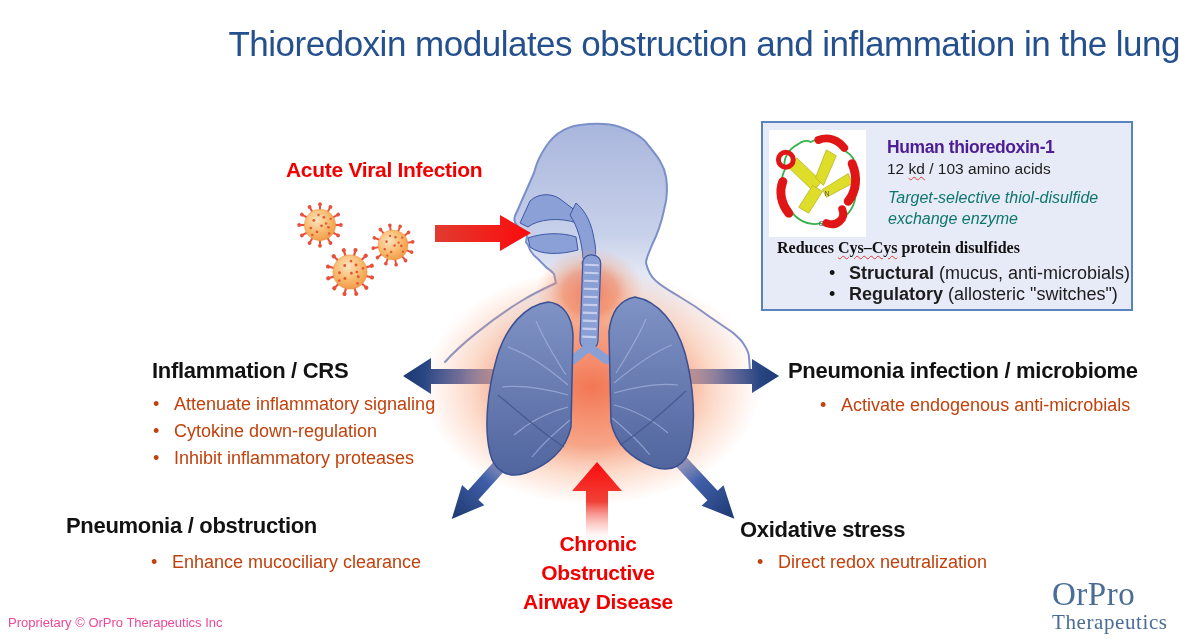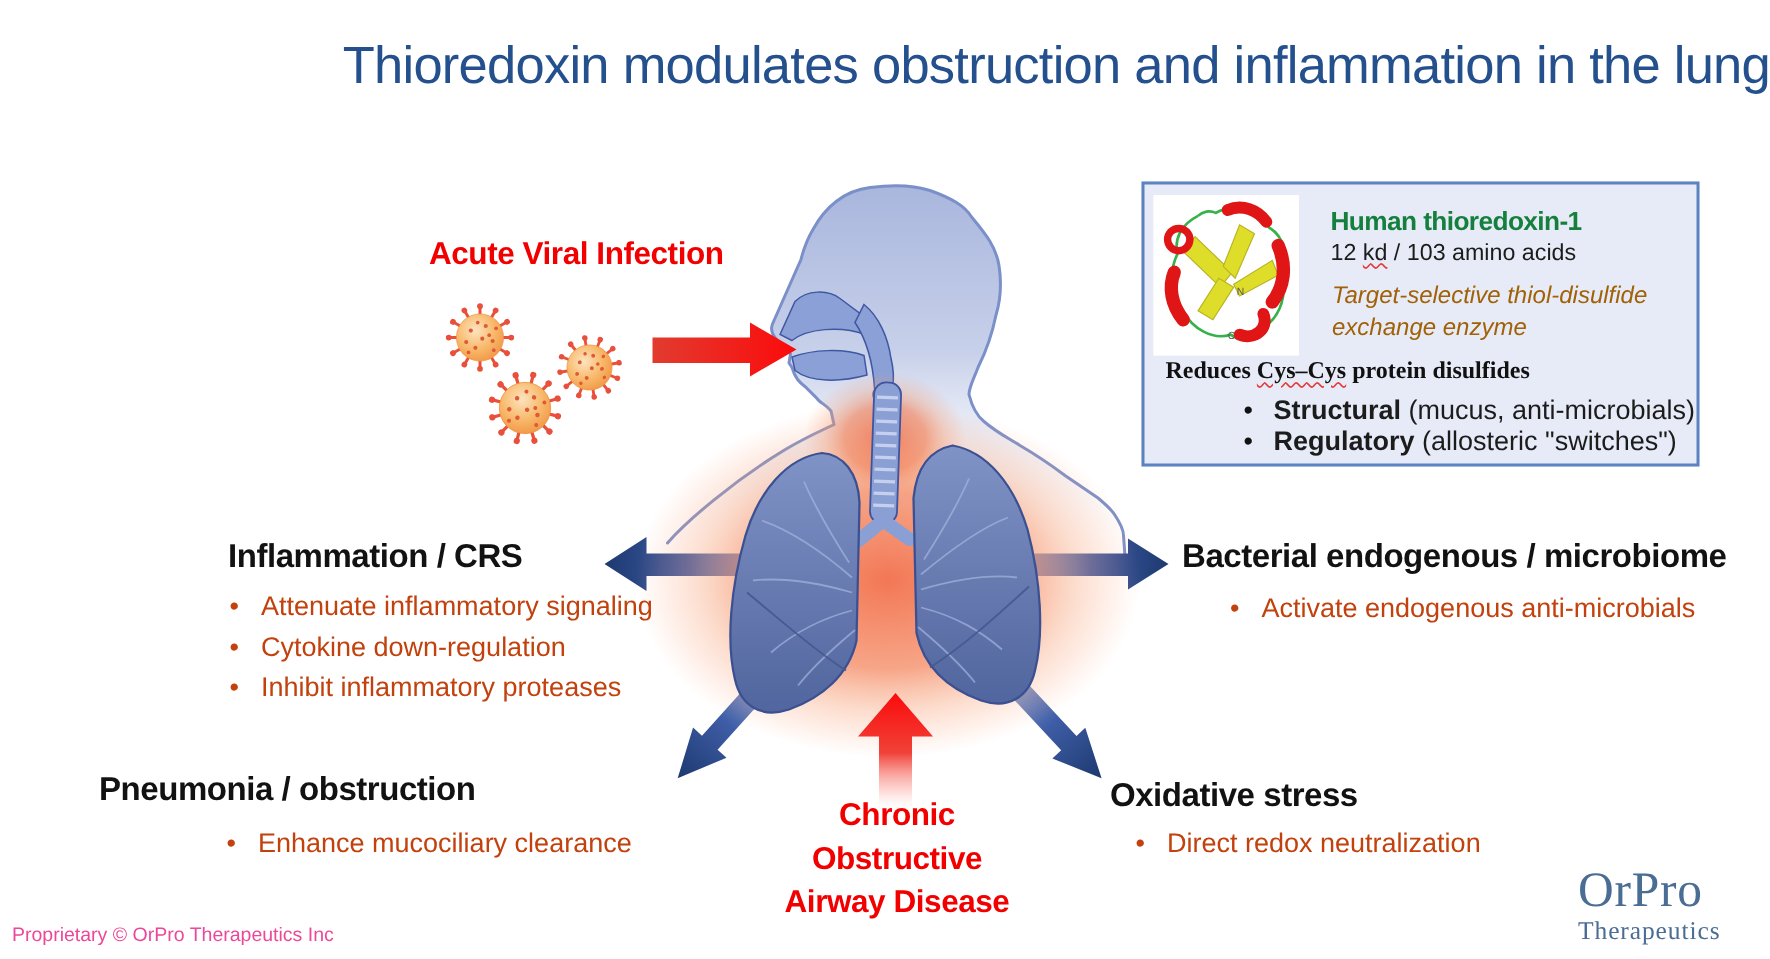--- a/index.html
+++ b/index.html
@@ -19,36 +19,36 @@
   
   .sec-heading{font-size:22px;font-weight:bold;color:#121212;letter-spacing:-0.3px;}
   .bullets{color:#c2410c;font-size:18px;}
   .bullet{position:relative;padding-left:26px;line-height:27px;}
   .bullet::before{content:"\2022";position:absolute;left:5px;}
 
   
   .info-box{left:761px;top:121px;width:372px;height:190px;background:#E7EBF7;
             border:2px solid #5B83C0;box-sizing:border-box;}
   .protein-img{position:absolute;left:6px;top:7px;width:97px;height:107px;background:#fff;}
-  .ib-title{position:absolute;left:124px;top:14px;font-size:17.5px;font-weight:bold;color:#15803d;letter-spacing:-0.4px;}
+  .ib-title{position:absolute;left:124px;top:14px;font-size:17.5px;font-weight:bold;color:#4c1d95;letter-spacing:-0.4px;}
   .ib-mass{position:absolute;left:124px;top:37px;font-size:15.5px;color:#1c1c1c;}
-  .ib-desc{position:absolute;left:125px;top:64px;font-size:16px;font-style:italic;color:#a16207;line-height:21px;}
+  .ib-desc{position:absolute;left:125px;top:64px;font-size:16px;font-style:italic;color:#0f766e;line-height:21px;}
   .ib-reduces{position:absolute;left:14px;top:116px;font-size:16px;font-weight:bold;color:#111;font-family:Liberation Serif, serif;}
   .ib-bullets{position:absolute;left:86px;top:140px;font-size:18px;color:#1c1c1c;line-height:20.5px;}
   .ib-bullet{position:relative;}
   .ib-bullet::before{content:"\2022";position:absolute;left:-20px;color:#111;}
   .ib-bold{font-weight:bold;}
   .squiggle{text-decoration:underline;text-decoration-style:wavy;text-decoration-color:#E53935;
             text-decoration-thickness:1px;text-underline-offset:2px;}
 
   
   .footer{left:8px;top:615px;font-size:13px;color:#ec4899;}
   .logo{left:1052px;top:578px;color:#4A6D94;font-family:"Liberation Serif",serif;line-height:1;}
   .logo-name{font-size:33px;letter-spacing:0.5px;}
-  .logo-sub{font-size:17px;letter-spacing:0.6px;margin-top:1px;}
+  .logo-sub{font-size:21px;letter-spacing:0.6px;margin-top:1px;}
 
   svg{display:block;}
 </style>
 </head>
 <body>
 
 <div id="canvas">
 
   <svg width="0" height="0" style="position:absolute" aria-hidden="true">
     <defs>
@@ -272,21 +272,21 @@
     </div>
   </div>
 
   <div class="abs sec-heading" style="left:152px;top:358px">Inflammation / CRS</div>
   <div class="abs bullets" style="left:148px;top:391px">
     <div class="bullet">Attenuate inflammatory signaling</div>
     <div class="bullet">Cytokine down-regulation</div>
     <div class="bullet">Inhibit inflammatory proteases</div>
   </div>
 
-  <div class="abs sec-heading" style="left:788px;top:358px">Bacterial endogenous / microbiome</div>
+  <div class="abs sec-heading" style="left:788px;top:358px">Pneumonia infection / microbiome</div>
   <div class="abs bullets" style="left:815px;top:392px">
     <div class="bullet">Activate endogenous anti-microbials</div>
   </div>
 
   <div class="abs bullets" style="left:146px;top:549px">
     <div class="bullet">Enhance mucociliary clearance</div>
   </div>
   <div class="abs sec-heading" style="left:66px;top:513px">Pneumonia / obstruction</div>
 
   <div class="abs bullets" style="left:752px;top:549px">

